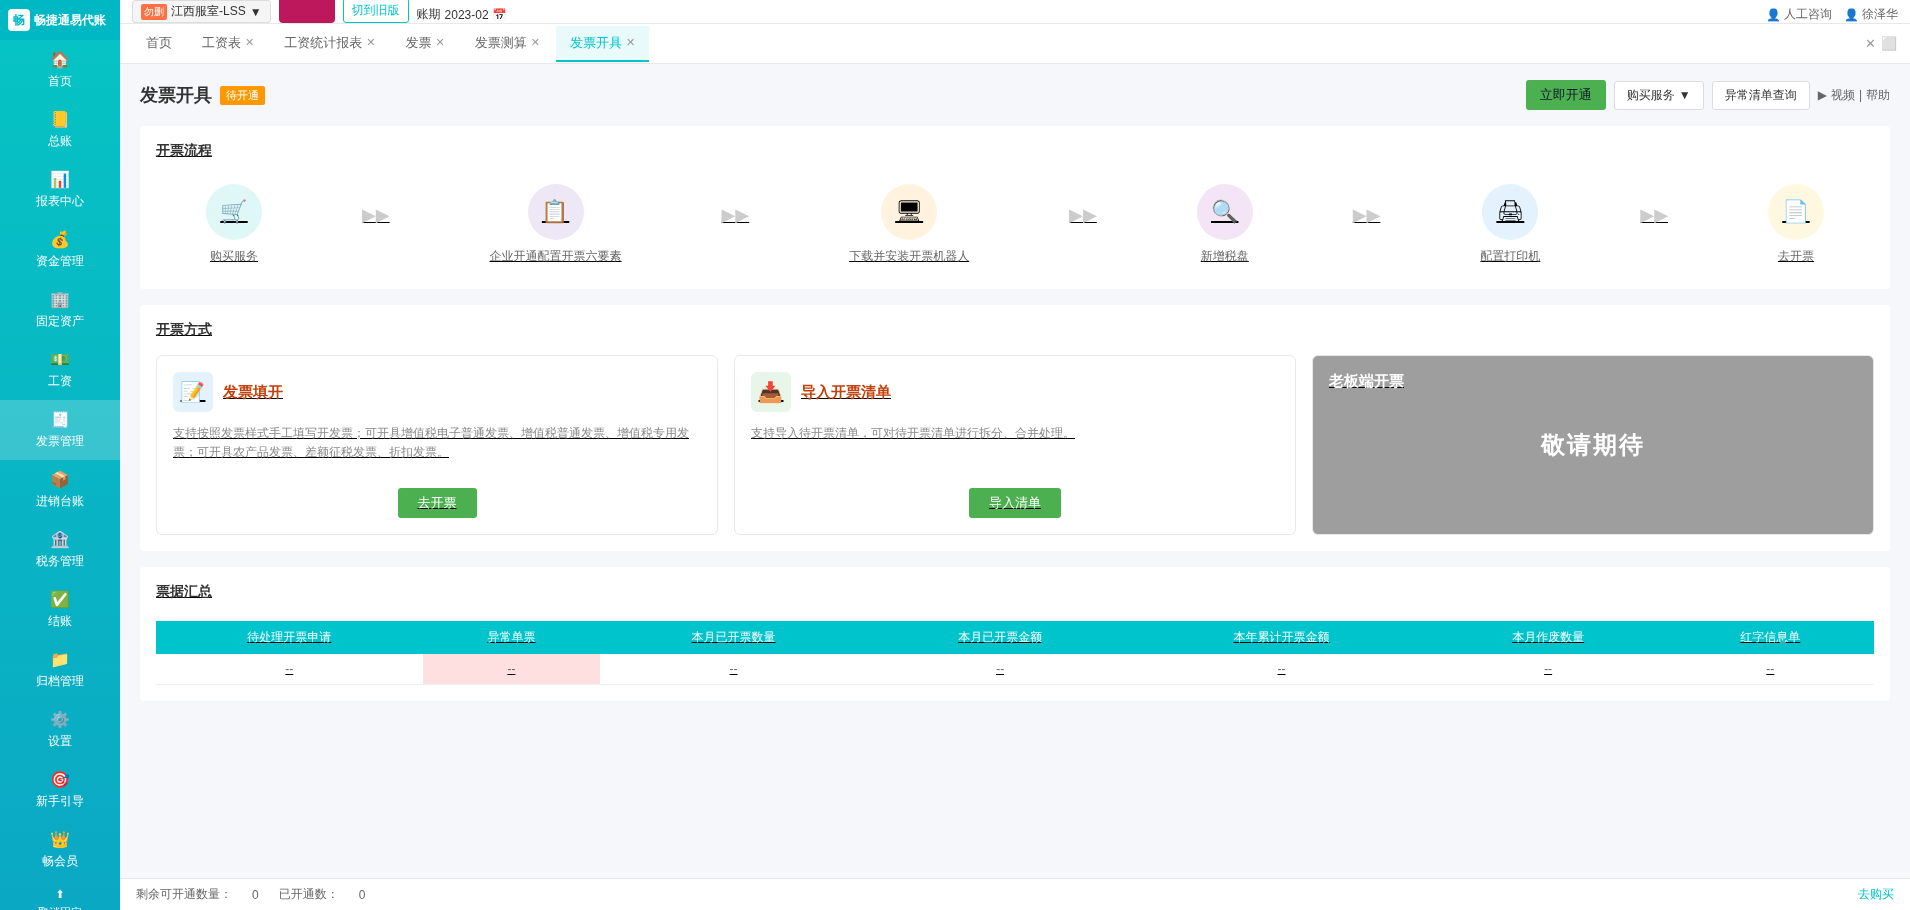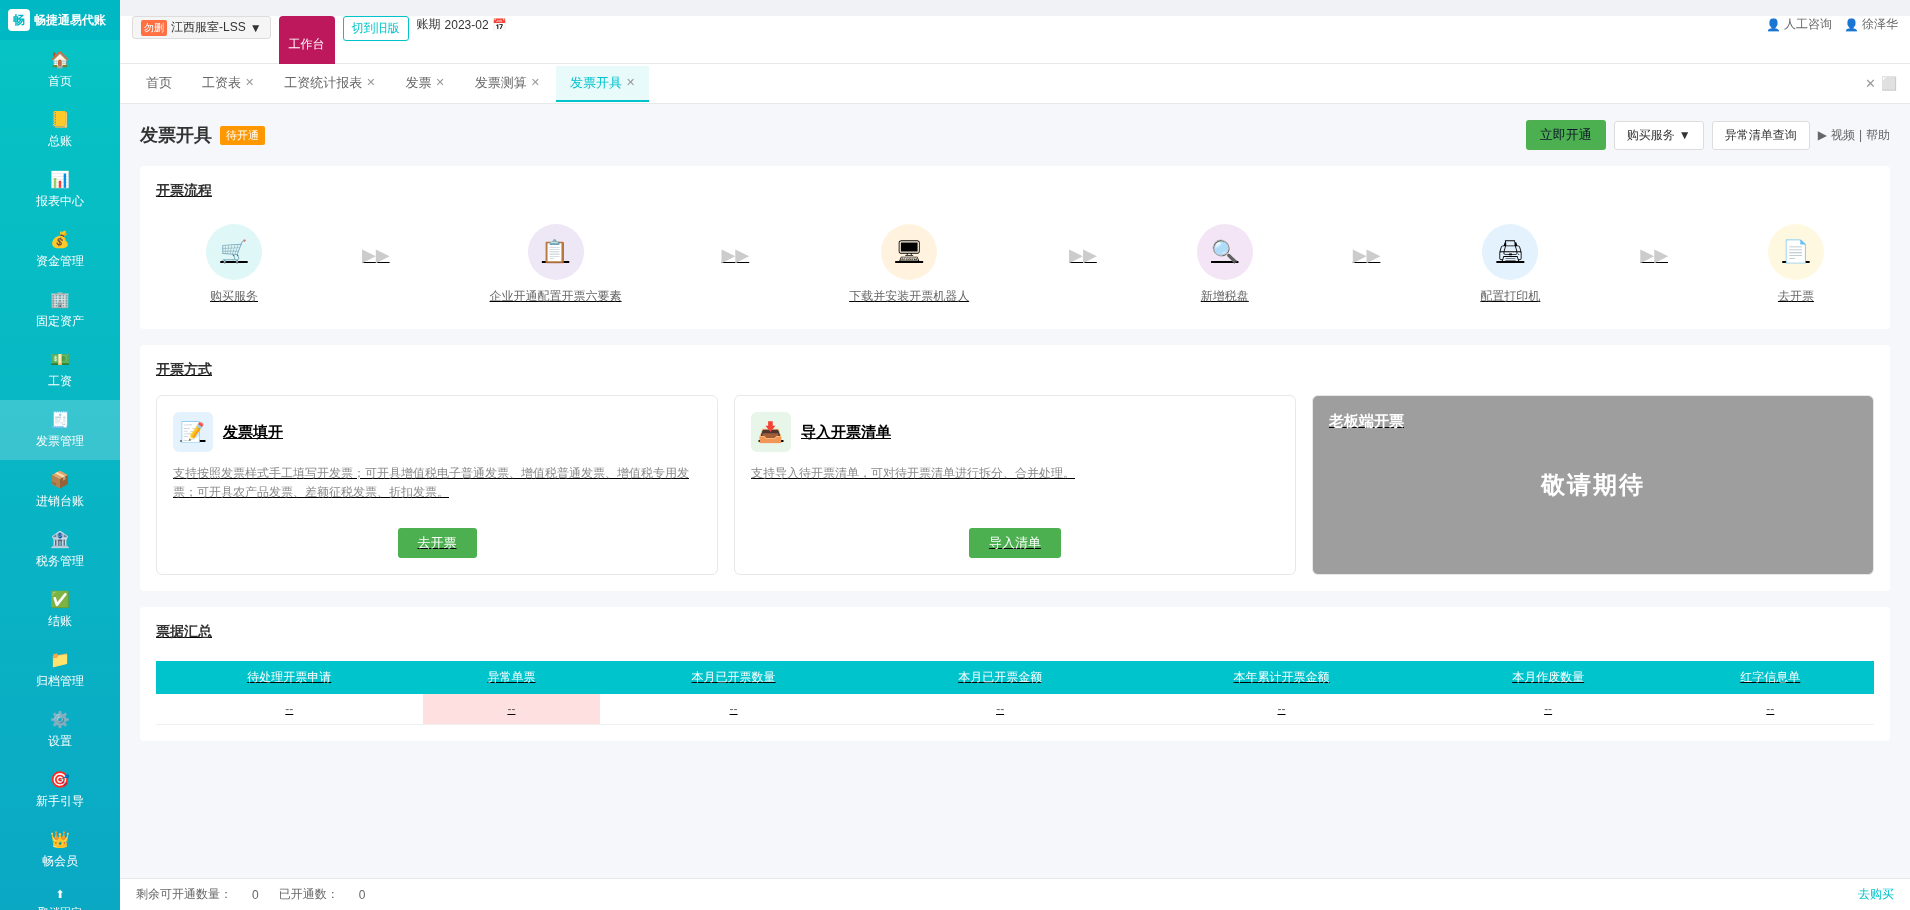--- a/index.html
+++ b/index.html
@@ -64,27 +64,26 @@
     .main {
       flex: 1;
       display: flex;
       flex-direction: column;
       overflow: hidden;
     }
 
     
     .topbar {
       background: white;
-      height: 48px;
-      display: flex;
-      align-items: flex-start;
+      height: 24px;
+      display: flex;
+      align-items: flex-end;
       padding: 0 12px;
       border-bottom: 1px solid #e8e8e8;
       gap: 8px;
-      margin-top: 16px;
     }
     .company-selector {
       display: flex;
       align-items: center;
       gap: 4px;
       font-size: 12px;
       color: #333;
       background: #f5f5f5;
       border: 1px solid #ddd;
       border-radius: 3px;
@@ -307,21 +306,21 @@
       height: 40px;
       border-radius: 6px;
       display: flex;
       align-items: center;
       justify-content: center;
       font-size: 20px;
     }
     .method-title {
       font-size: 15px;
       font-weight: bold;
-      color: #000000;
+      color: #c2410c;
     }
     .method-desc {
       font-size: 12px;
       color: #888;
       line-height: 1.6;
       min-height: 50px;
     }
     .method-card.disabled .method-title,
     .method-card.disabled .method-desc { color: white; }
     .method-btn-row {

